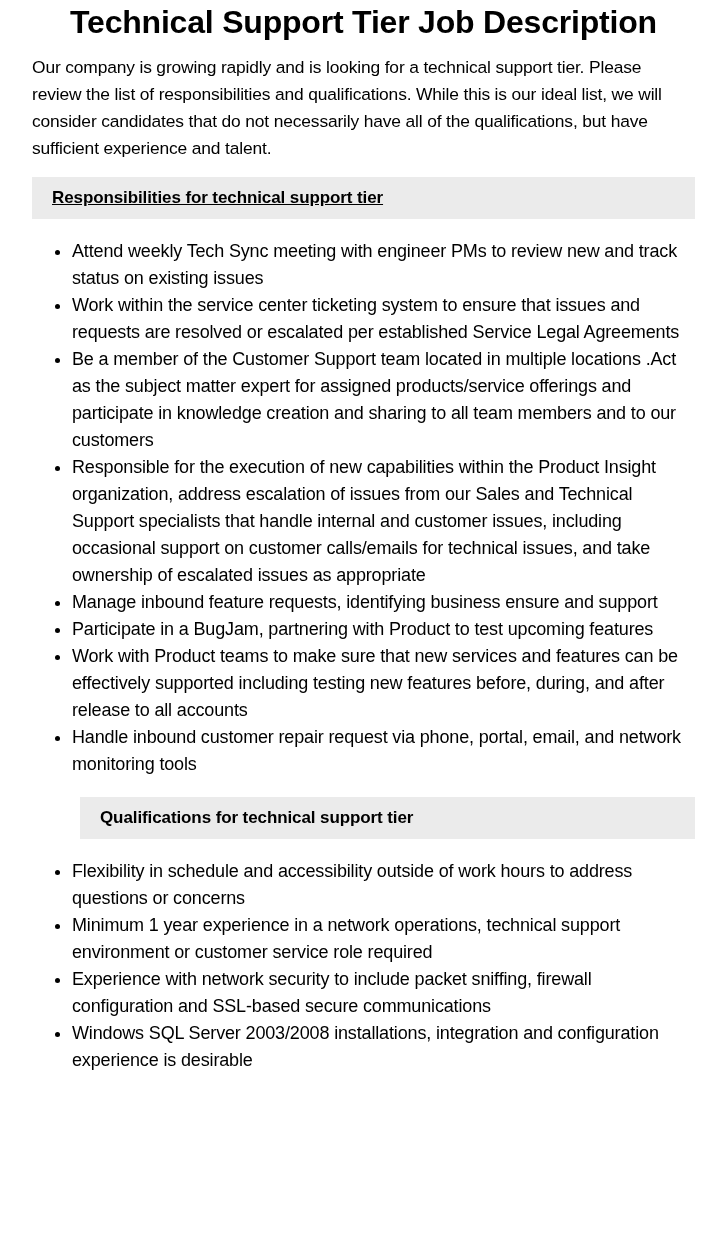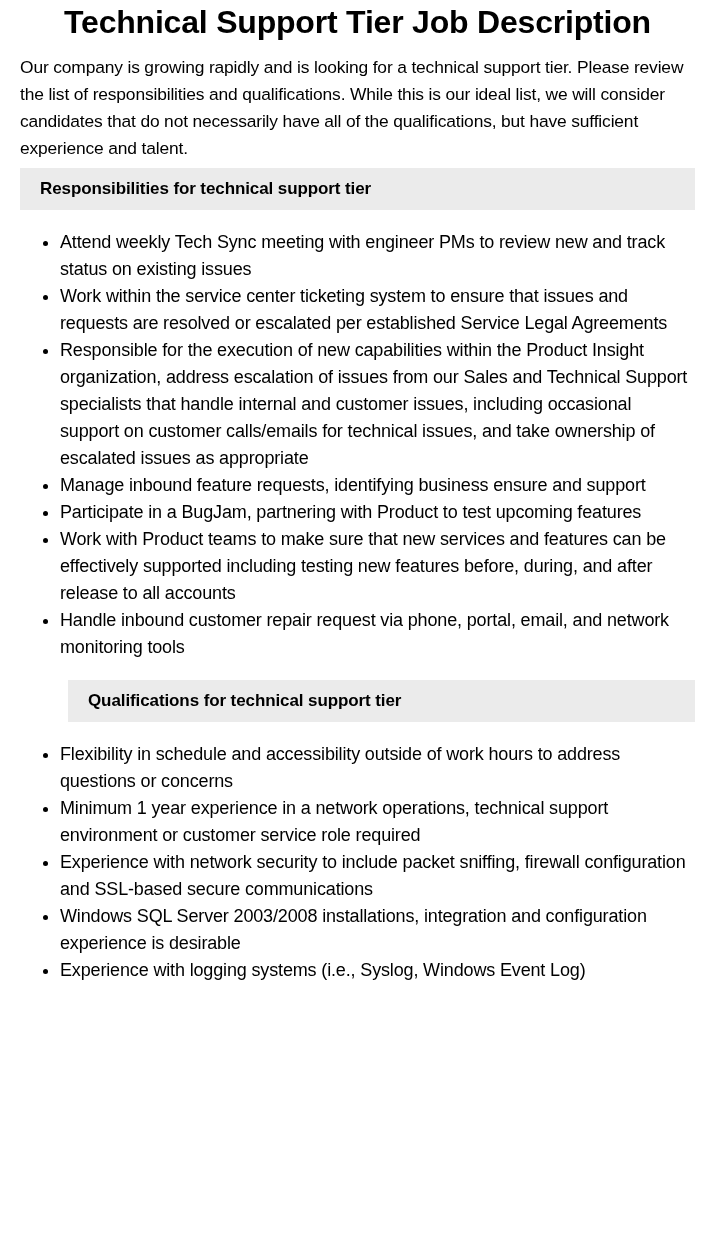--- a/index.html
+++ b/index.html
@@ -8,21 +8,21 @@
       background: #ffffff;
     }
     body {
       width: 720px;
       height: 1245px;
       overflow: hidden;
       font-family: "Liberation Sans", "DejaVu Sans", sans-serif;
       color: #000000;
     }
     .page {
-      padding: 0 25px 0 20px;
+      padding: 0 25px 0 32px;
       box-sizing: border-box;
       width: 720px;
     }
     h1.title {
       margin: 0;
       padding-top: 2px;
       height: 42px;
       line-height: 40px;
       text-align: center;
       font-size: 32px;
@@ -41,21 +41,21 @@
       height: 42px;
       background: #ebebeb;
       box-sizing: border-box;
       padding-left: 20px;
       display: flex;
       align-items: center;
       font-size: 17px;
       font-weight: bold;
       letter-spacing: -0.1px;
     }
-    .section-header.resp { margin-top: 6px; }
+    .section-header.resp { margin-top: 15px; text-decoration: underline; }
     .section-header.qual { margin-top: 19px; margin-left: 48px; }
     ul.items {
       margin: 19px 0 0 0;
       padding: 0 0 0 40px;
       list-style: none;
     }
     ul.items li {
       position: relative;
       font-size: 18px;
       line-height: 27px;
@@ -77,31 +77,31 @@
 
 <div class="page">
   <h1 class="title">Technical Support Tier Job Description</h1>
   <p class="intro">Our company is growing rapidly and is looking for a technical support tier. Please review the list of responsibilities and qualifications. While this is our ideal list, we will consider candidates that do not necessarily have all of the qualifications, but have sufficient experience and talent.</p>
 
   <section>
     <div class="section-header resp">Responsibilities for technical support tier</div>
     <ul class="items">
       <li>Attend weekly Tech Sync meeting with engineer PMs to review new and track status on existing issues</li>
       <li>Work within the service center ticketing system to ensure that issues and requests are resolved or escalated per established Service Legal Agreements</li>
+      <li>Be a member of the Customer Support team located in multiple locations .Act as the subject matter expert for assigned products/service offerings and participate in knowledge creation and sharing to all team members and to our customers</li>
       <li>Responsible for the execution of new capabilities within the Product Insight organization, address escalation of issues from our Sales and Technical Support specialists that handle internal and customer issues, including occasional support on customer calls/emails for technical issues, and take ownership of escalated issues as appropriate</li>
       <li>Manage inbound feature requests, identifying business ensure and support</li>
       <li>Participate in a BugJam, partnering with Product to test upcoming features</li>
       <li>Work with Product teams to make sure that new services and features can be effectively supported including testing new features before, during, and after release to all accounts</li>
       <li>Handle inbound customer repair request via phone, portal, email, and network monitoring tools</li>
     </ul>
   </section>
 
   <section>
     <div class="section-header qual">Qualifications for technical support tier</div>
     <ul class="items">
       <li>Flexibility in schedule and accessibility outside of work hours to address questions or concerns</li>
       <li>Minimum 1 year experience in a network operations, technical support environment or customer service role required</li>
       <li>Experience with network security to include packet sniffing, firewall configuration and SSL-based secure communications</li>
       <li>Windows SQL Server 2003/2008 installations, integration and configuration experience is desirable</li>
-      <li>Experience with logging systems (i.e., Syslog, Windows Event Log)</li>
     </ul>
   </section>
 </div>
 
 </body></html>

